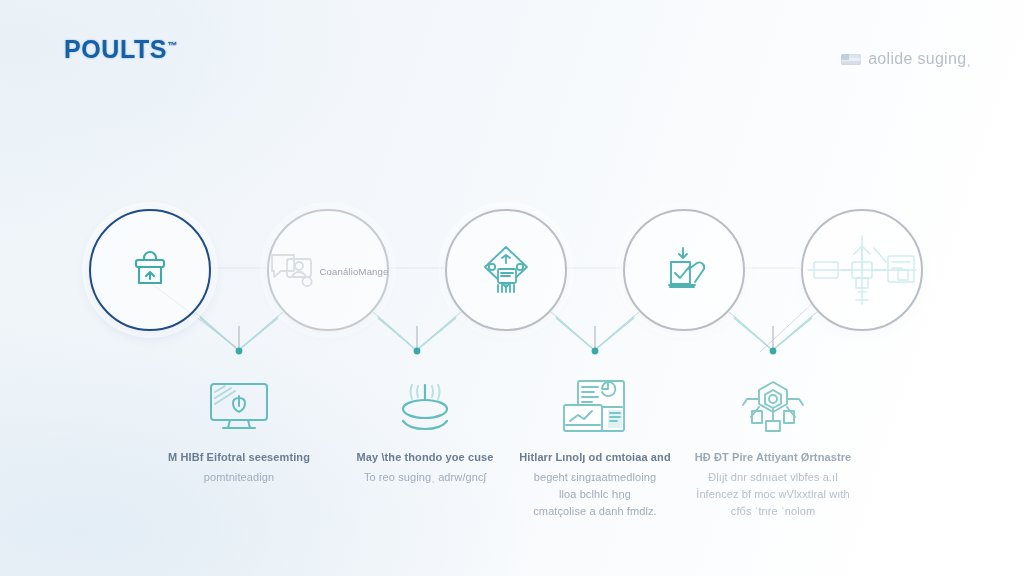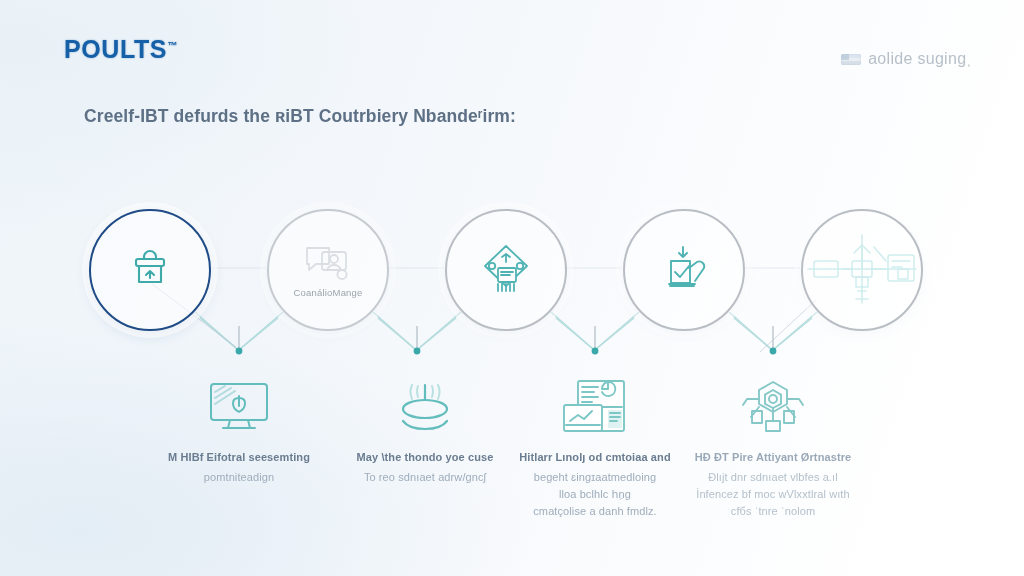--- a/index.html
+++ b/index.html
@@ -66,21 +66,21 @@
     width:0;height:0;border-left:5px solid transparent;
     border-right:5px solid transparent;border-bottom:6px solid #7d90a3;
   }
   
   #links{position:absolute;left:0;top:0;width:1024px;height:576px;}
   
   .circle{
     position:absolute;width:118px;height:118px;border-radius:50%;
     background:rgba(255,255,255,.55);
     border:2.2px solid #b9bec4;
-    display:flex;flex-direction:column;align-items:center;justify-content:center;
+    display:flex;flex-direction:row;align-items:center;justify-content:center;
     box-shadow:0 0 0 7px rgba(255,255,255,.38), 0 3px 10px rgba(120,150,180,.10);
   }
   .circle.active{
     border-color:#1f4b86;border-width:2.6px;
     box-shadow:0 0 0 7px rgba(255,255,255,.55), 0 4px 14px rgba(31,75,134,.17);
   }
   .circle .svgwrap{display:block;line-height:0;}
   .circle .clabel{
     margin-top:3px;font-size:9.5px;color:#9aa4ad;letter-spacing:.2px;
     filter:blur(.45px);white-space:nowrap;
@@ -110,21 +110,20 @@
   <div class="logo">
     <span>POULTS</span><span class="tm">™</span>
   </div>
 
   <div class="topright">
     <span class="flag"></span>
     <span class="txt">aolide sugingˌ</span>
   </div>
 
   <div class="headline">
-    <div class="l1">Creelf-IBT defurds the ʀiBT Coutrbiery Nbandeʳirm:</div>
   </div>
 
   <svg id="links" viewBox="0 0 1024 576">
 
     <g stroke="#cfd9e2" stroke-width="1" fill="none" opacity=".55">
       <line x1="208" y1="268" x2="266" y2="268"></line>
       <line x1="386" y1="268" x2="444" y2="268"></line>
       <line x1="564" y1="268" x2="622" y2="268"></line>
       <line x1="742" y1="268" x2="800" y2="268"></line>
     </g>
@@ -272,21 +271,21 @@
         <path d="M33 23V8"></path>
         <g opacity=".4" stroke-width="2">
           <path d="M20 22c-2-5-2-10 0-14"></path>
           <path d="M46 22c2-5 2-10 0-14"></path>
           <path d="M26 20c-1.2-4-1.2-8 0-11"></path>
           <path d="M40 20c1.2-4 1.2-8 0-11"></path>
         </g>
       </svg>
     </div>
     <div class="t1">May \the thondo yoe cuse</div>
-    <div class="t2">To reo sdnıaet adrw/gncʃ</div>
+    <div class="t2">To reo sugingˌ adrw/gncʃ</div>
   </div>
 
   <div class="bitem dim" style="left:668px;top:376px;">
     <div class="ico">
       <svg width="70" height="60" viewBox="0 0 70 60" fill="none" stroke="#86c8c8" stroke-width="1.9" stroke-linecap="round" stroke-linejoin="round">
         <path d="M35 5l14 8v14l-14 8-14-8V13z"></path>
         <path d="M35 13l8 4.6v9.2L35 31l-8-4.2v-9.2z"></path>
         <circle cx="35" cy="22" r="4"></circle>
         <path d="M21 22H9l-4 6"></path>
         <path d="M49 22h12l4 6"></path>

